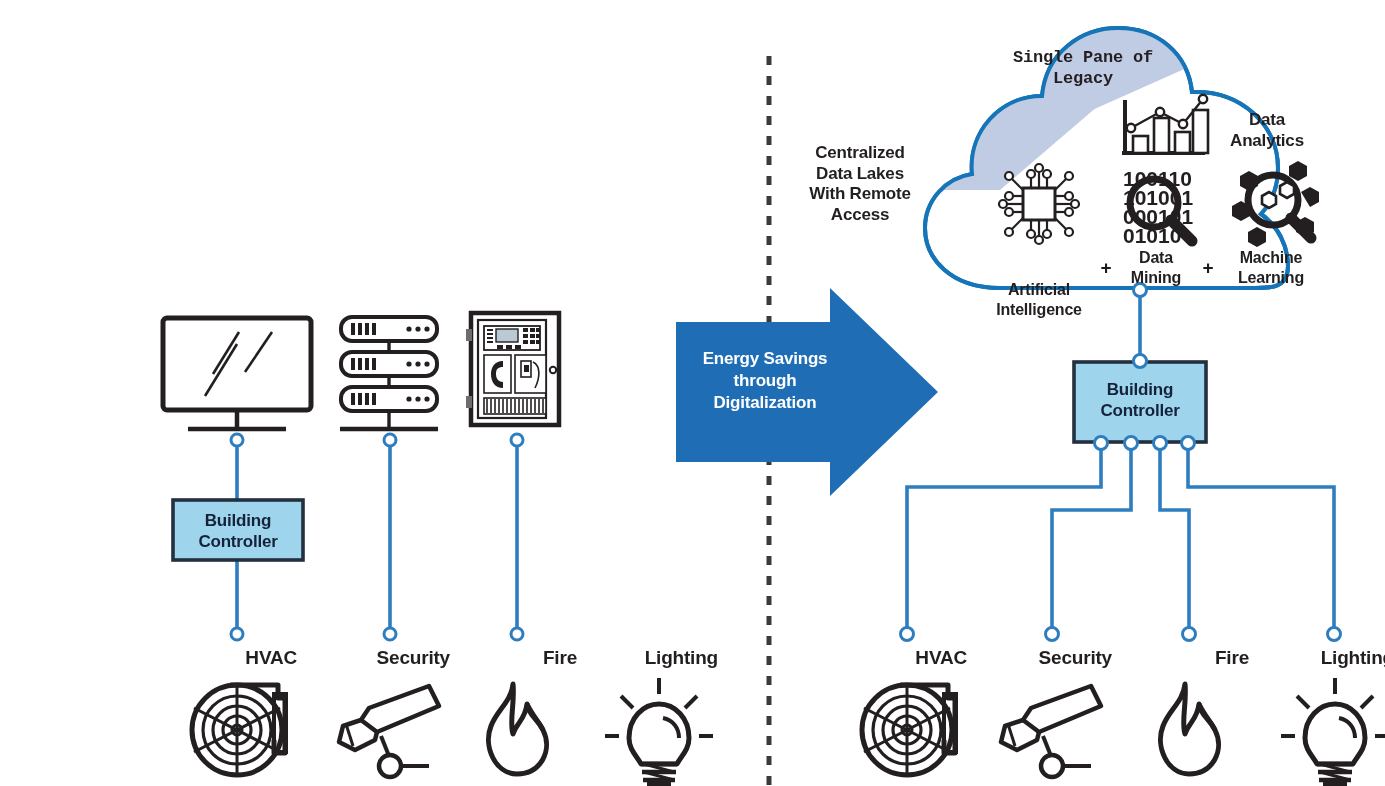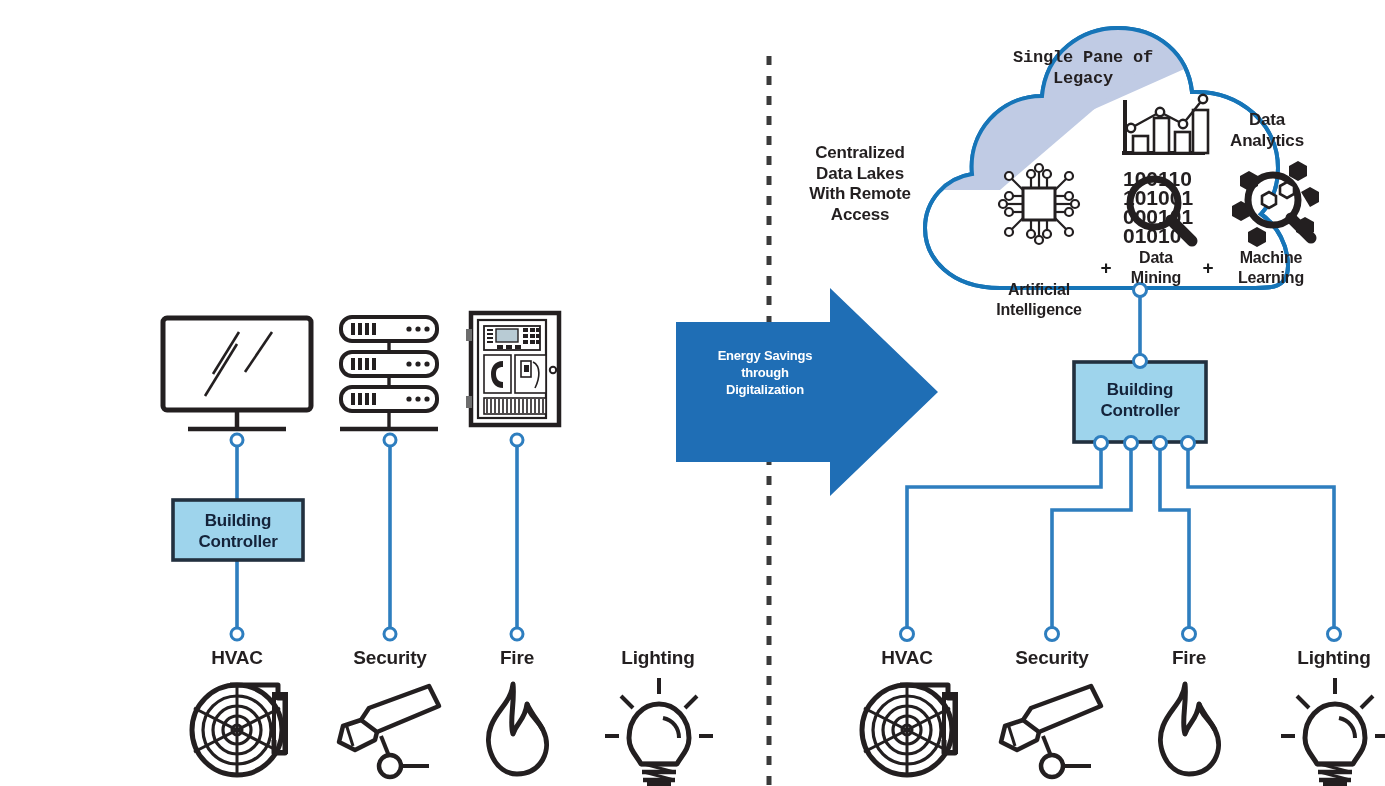--- a/index.html
+++ b/index.html
@@ -1,25 +1,25 @@
 <!DOCTYPE html>
 <html><head>
 <meta charset="utf-8">
 <style>
   html,body{margin:0;padding:0;background:#ffffff;}
   body{font-family:"Liberation Sans", sans-serif;}
   #stage{position:relative;width:1385px;height:786px;background:#ffffff;overflow:hidden;}
   #stage svg{position:absolute;left:0;top:0;}
   .lbl{position:absolute;font-weight:bold;color:#231f20;text-align:center;line-height:1.22;letter-spacing:-0.2px;}
   .side-note{font-size:17px;}
-  .dev-label{font-size:19px;}
+  .dev-label{font-size:19px;text-align:right;}
   .ctrl-label{font-size:17px;color:#14233a;}
   .cloud-label{font-size:16px;}
   .cloud-label.big{font-size:17px;}
-  .arrow-label{font-size:13px;color:#ffffff;line-height:1.3;}
+  .arrow-label{font-size:17px;color:#ffffff;line-height:1.3;}
   .plus{font-size:19px;font-weight:bold;color:#1b1b1b;}
 </style>
 </head>
 <body>
 
 <div id="stage">
 
   <svg width="1385" height="786" viewBox="0 0 1385 786">
     <defs>
       <g id="blower">

